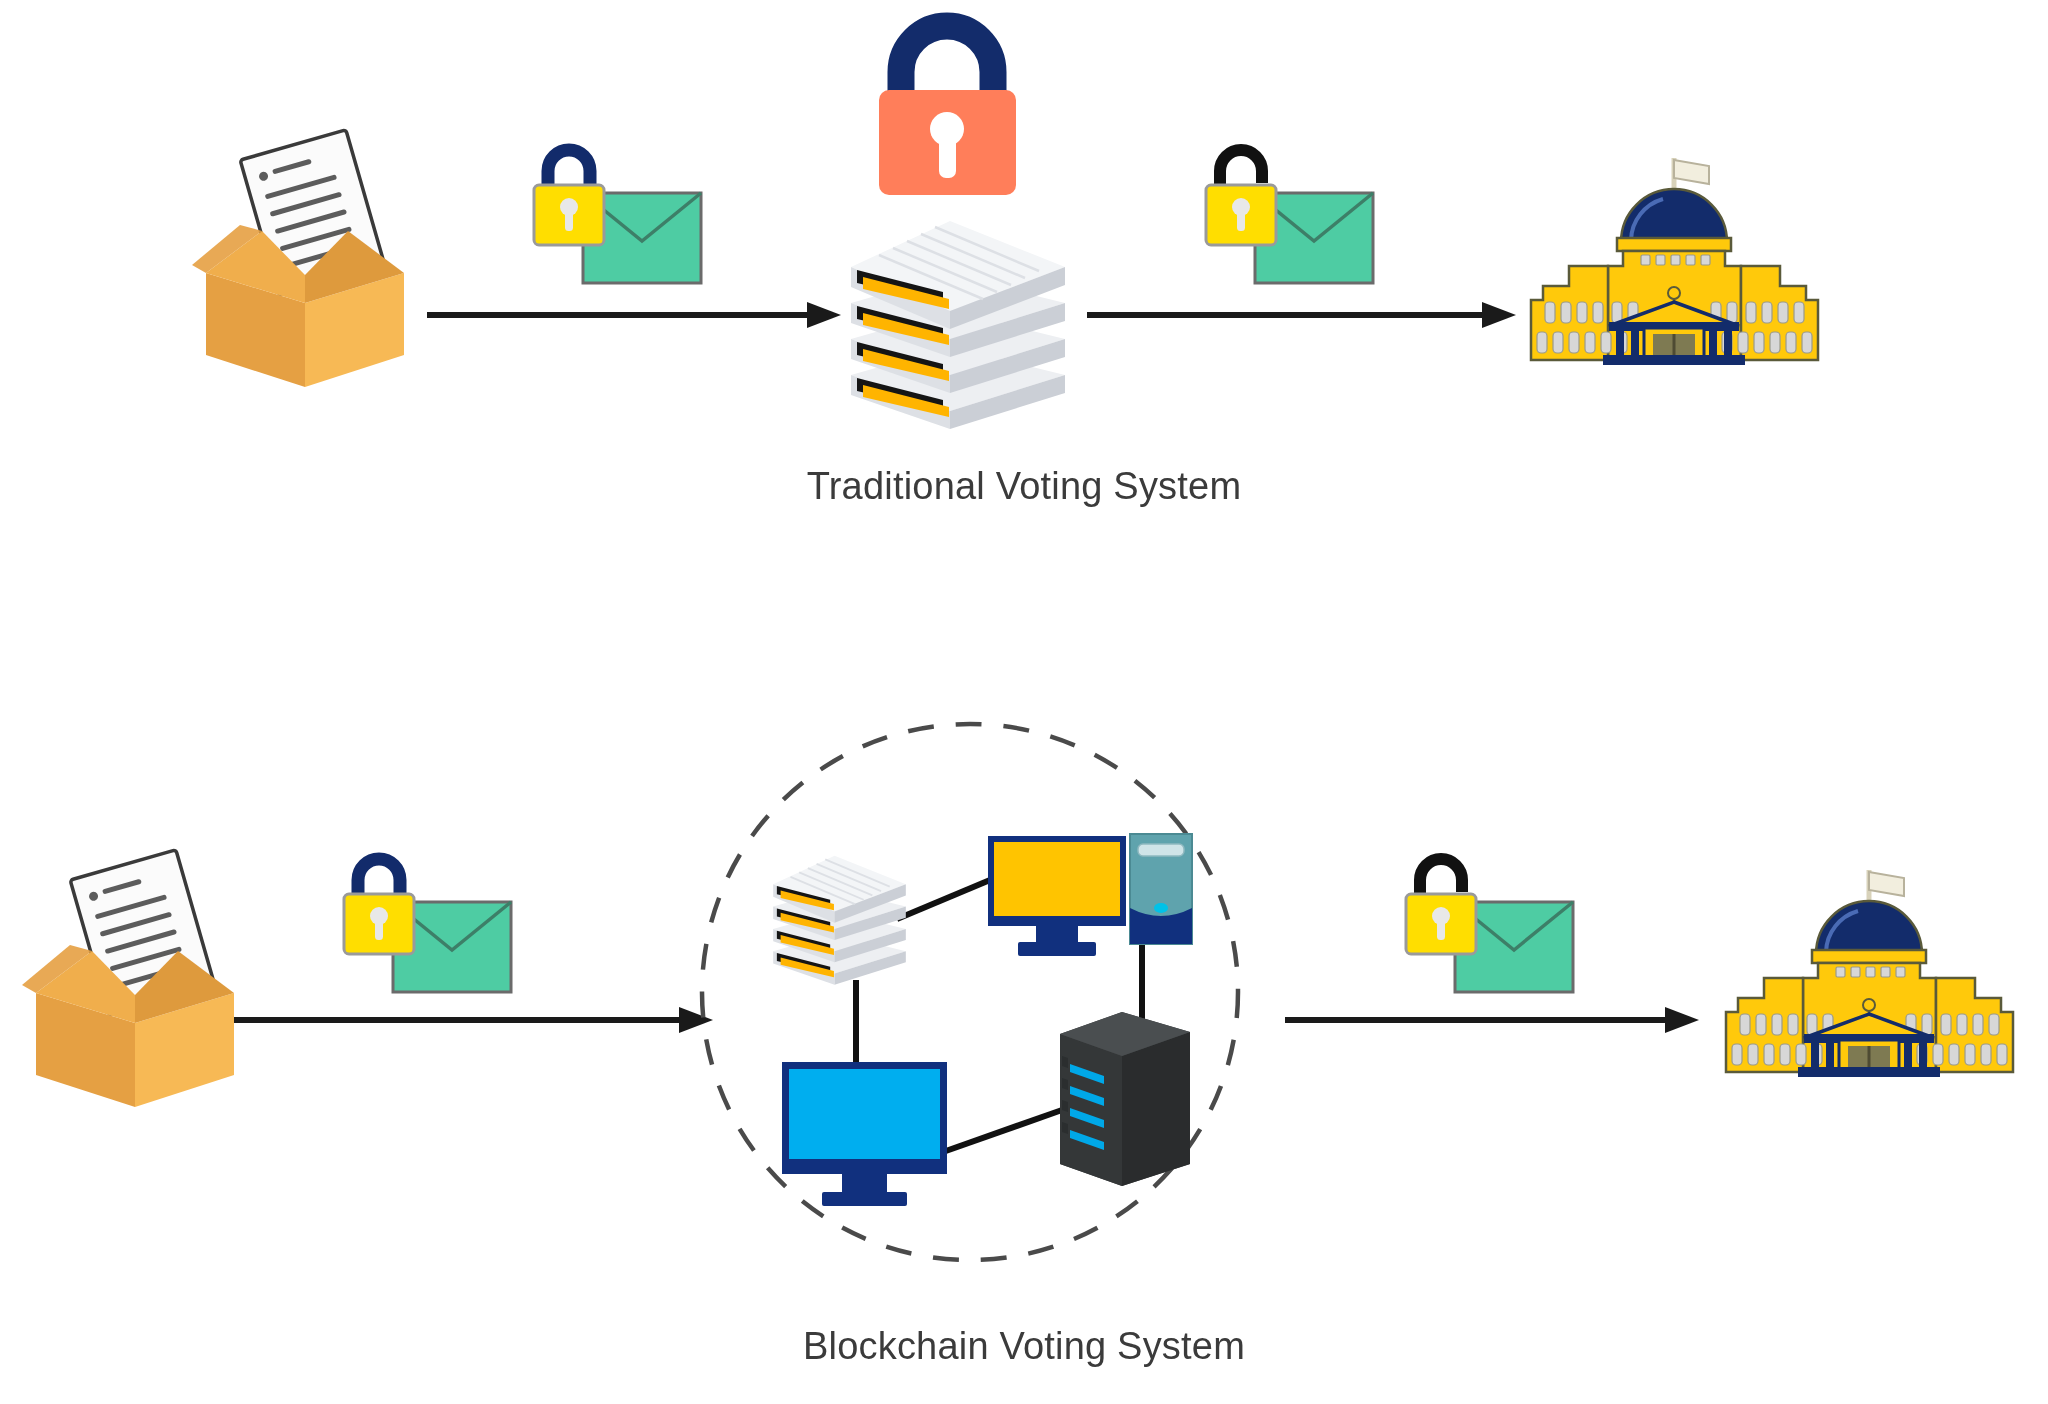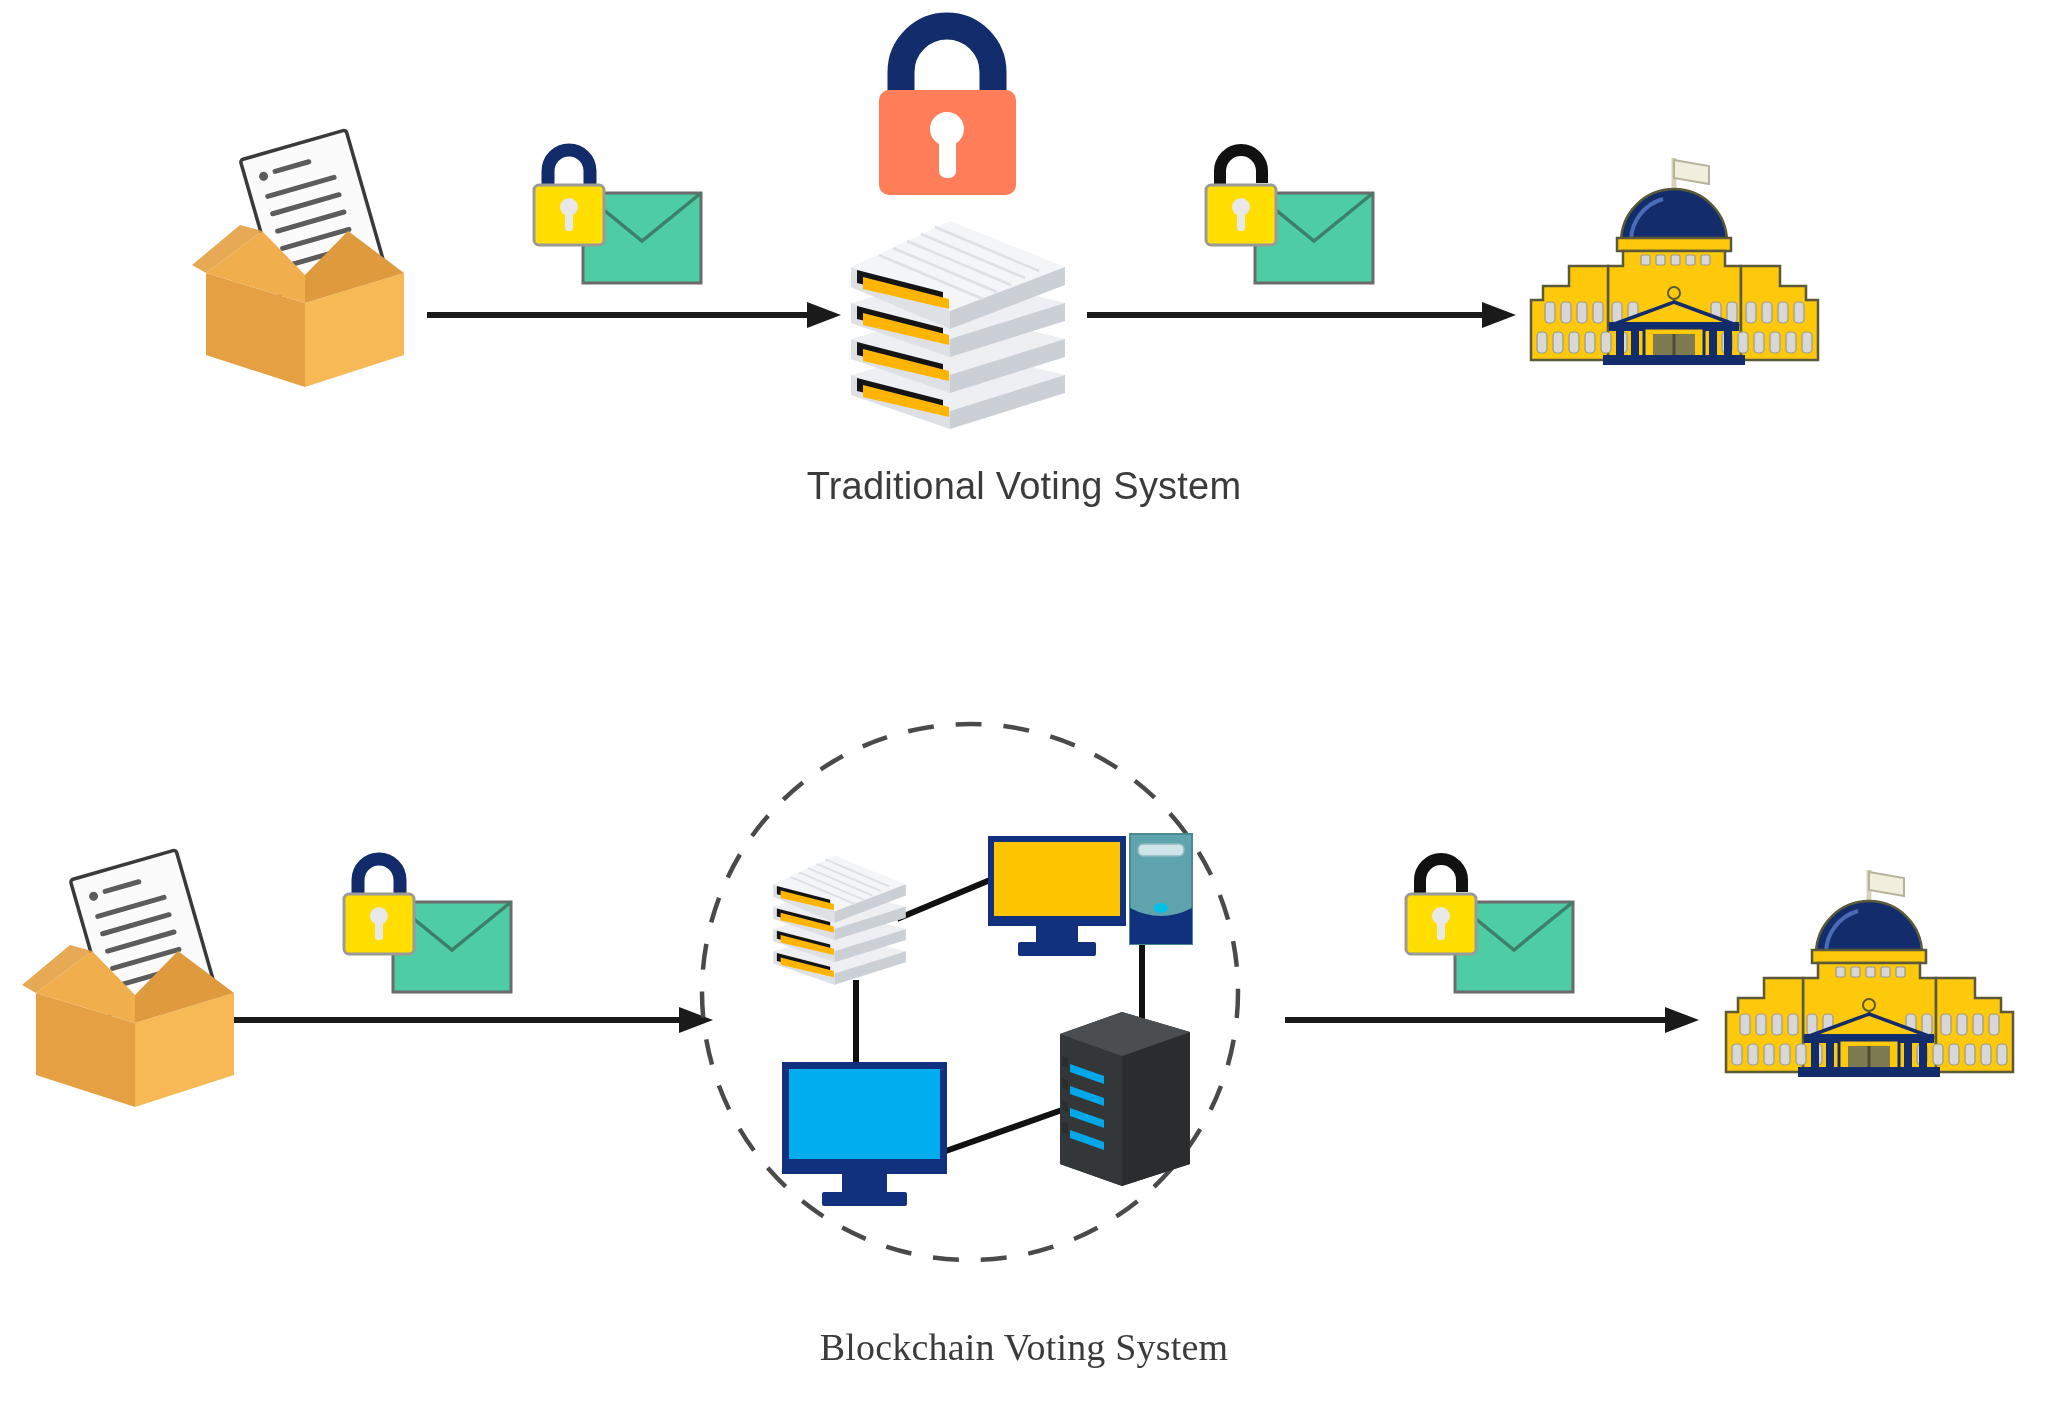--- a/index.html
+++ b/index.html
@@ -418,15 +418,15 @@
         <rect x="196" y="181" width="8" height="27"></rect>
         <rect x="211" y="181" width="8" height="27"></rect>
       </g>
       <rect x="131" y="178" width="60" height="32" fill="#FFC90B" stroke="#132C6B" stroke-width="3"></rect>
       <rect x="140" y="184" width="42" height="26" fill="#7E7A52"></rect>
       <line x1="161" y1="184" x2="161" y2="210" stroke="#4e4b33" stroke-width="3"></line>
       <rect x="90" y="205" width="142" height="10" fill="#132C6B"></rect>
     </svg>
   </div>
 
-  <div class="caption" style="left:0; top:1325px; width:2048px;font-family:Liberation Serif, serif;">Blockchain Voting System</div>
+  <div class="caption" style="left:0; top:1325px; width:2048px;">Blockchain Voting System</div>
 
 </div>
 
 </body></html>

